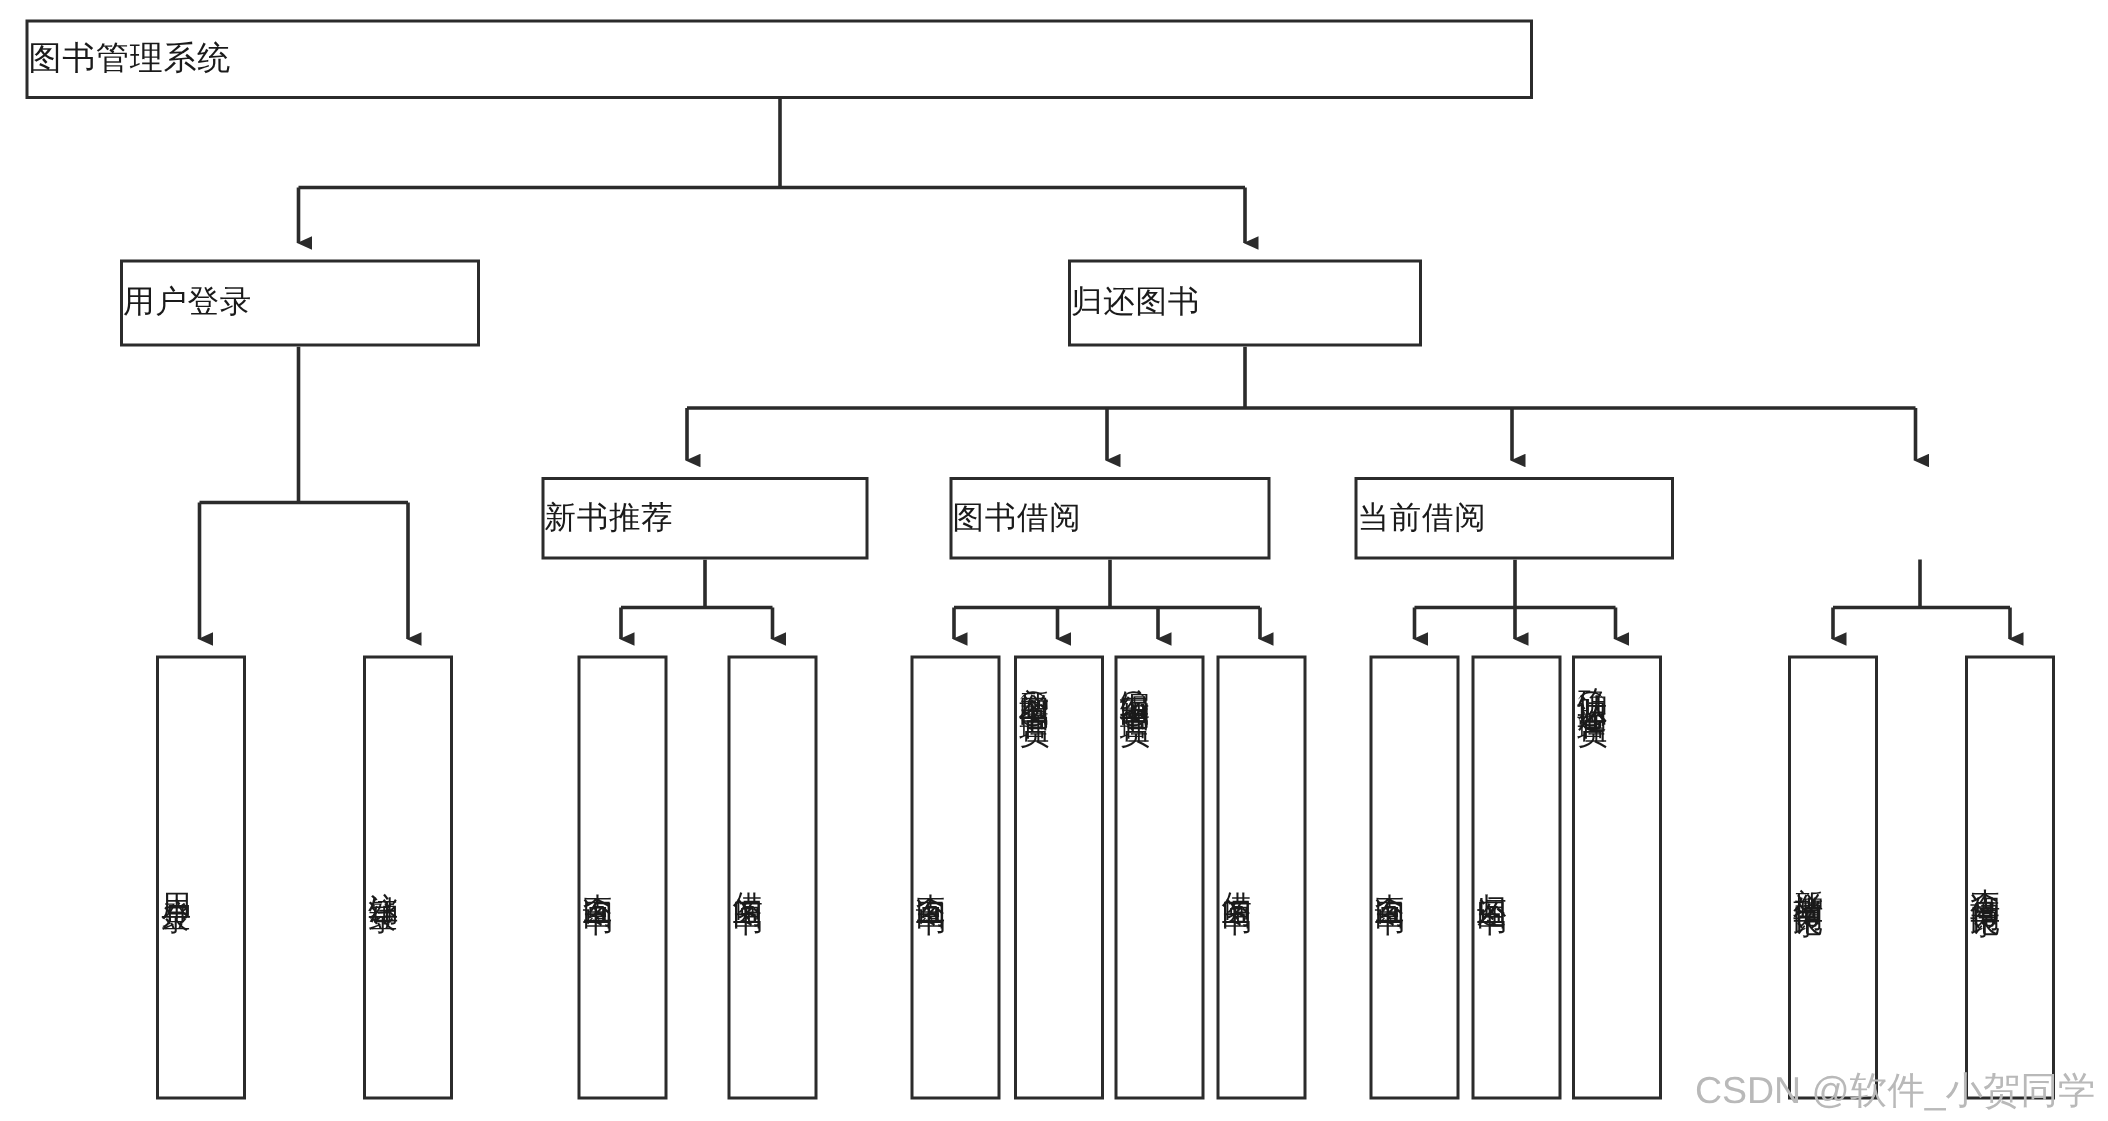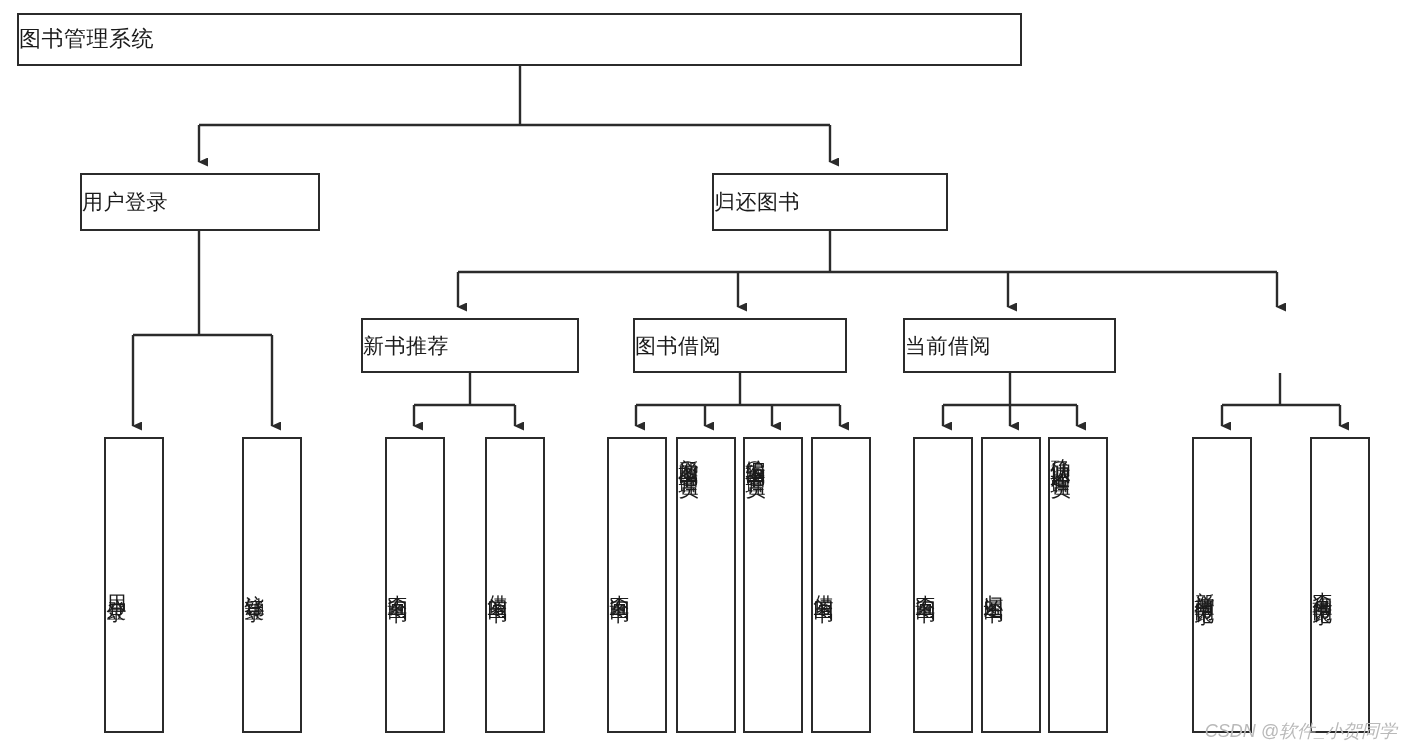--- a/index.html
+++ b/index.html
@@ -62,26 +62,25 @@
     white-space: nowrap;
   }
   .node.v.top .node-label {
     align-self: flex-start;
     margin-top: 4px;
   }
   #watermark {
     position: absolute;
     right: 8px;
     bottom: 4px;
-    font-size: 18px;
+    font-size: 25px;
     color: #b9b9b9;
     font-family: "Liberation Sans", "DejaVu Sans", sans-serif;
     white-space: nowrap;
     pointer-events: none;
-    font-style: italic;
   }
 </style>
 </head>
 <body>
 
 <div id="diagram-root">
 
   <svg id="edge-layer" viewBox="0 0 1405 747" width="1405" height="747" xmlns="http://www.w3.org/2000/svg">
     <defs>
       <marker id="arrowhead" markerWidth="9" markerHeight="10" refX="4.5" refY="9" orient="auto" markerUnits="userSpaceOnUse">

